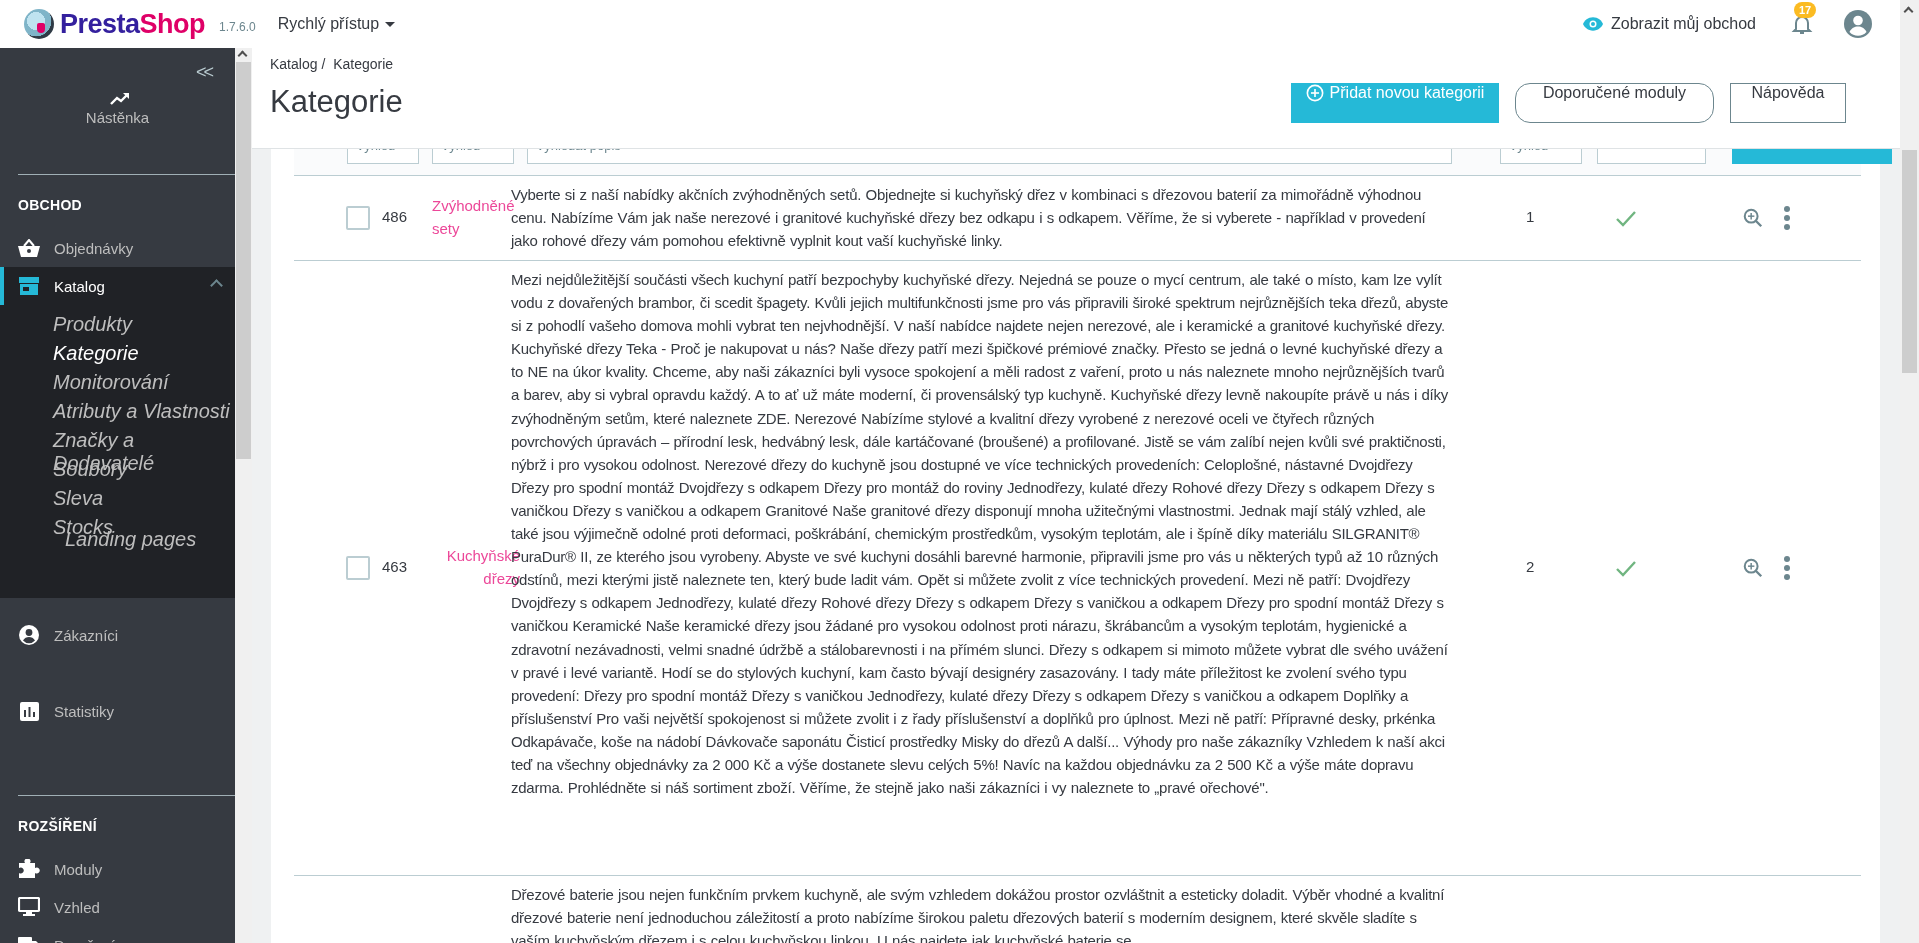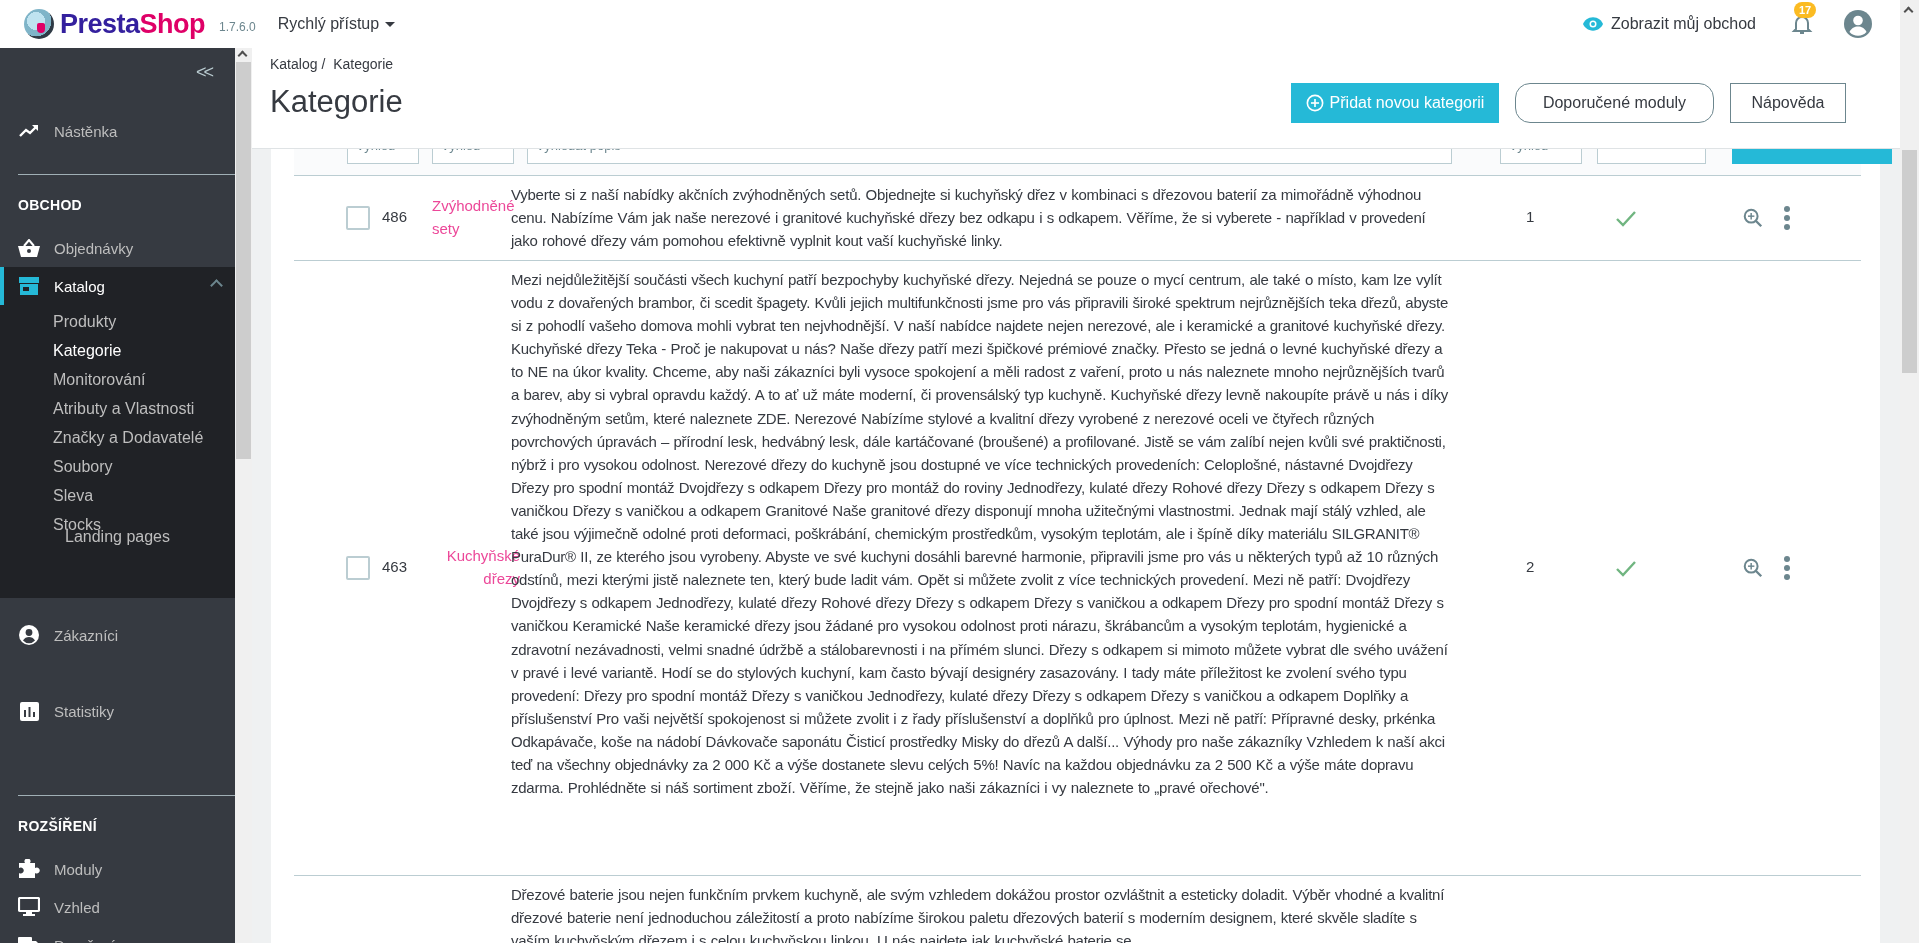--- a/index.html
+++ b/index.html
@@ -30,32 +30,32 @@
   .collapse { position: absolute; right: 24px; top: 14px; color: #bbcdd2; font-size: 18px; cursor: pointer; letter-spacing: -3px; }
   .nav-item { position: absolute; left: 0; width: 235px; height: 38px; display: flex; align-items: center; font-size: 15px; color: #bebebe; cursor: pointer; }
   .nav-item .ico { width: 22px; height: 22px; margin-left: 18px; margin-right: 14px; display: flex; align-items: center; justify-content: center; }
   .section-title { position: absolute; left: 18px; font-size: 14px; font-weight: bold; color: #fff; letter-spacing: 0.3px; }
   .divider { position: absolute; left: 18px; width: 217px; height: 1px; background: #bbcdd2; opacity: 0.8; }
   .catalog-block { position: absolute; left: 0; top: 219px; width: 235px; height: 331px; background: #202226; }
   .catalog-head { position: absolute; left: 0; top: 0; width: 235px; height: 38px; display: flex; align-items: center; color: #fff; font-size: 15px; cursor: pointer; }
   .catalog-head .accent { position: absolute; left: 0; top: 0; width: 4px; height: 38px; background: #25b9d7; }
   .catalog-head .ico { margin-left: 18px; margin-right: 14px; width: 22px; height: 22px; display: flex; align-items: center; justify-content: center; }
   .chev-up { position: absolute; right: 14px; top: 14px; width: 9px; height: 9px; border-left: 2px solid #6c868e; border-top: 2px solid #6c868e; transform: rotate(45deg); }
-  .sub-item { position: absolute; left: 53px; font-size: 16px; color: #bebebe; cursor: pointer; }
+  .sub-item { position: absolute; left: 53px; font-size: 20px; color: #bebebe; cursor: pointer; font-style: italic; }
   .sub-item.active { color: #fff; }
 
   .side-scroll { position: absolute; left: 235px; top: 48px; width: 17px; height: 895px; background: #f0f0f0; z-index: 4; }
   .side-scroll .thumb { position: absolute; left: 1px; top: 14px; width: 15px; height: 397px; background: #cdcdcd; }
   .side-scroll .arrow { position: absolute; left: 4px; top: 4px; width: 7px; height: 7px; border-left: 2px solid #505050; border-top: 2px solid #505050; transform: rotate(45deg); }
 
   
   .page-head { position: absolute; left: 252px; top: 48px; width: 1648px; height: 101px; background: #fff; border-bottom: 1px solid #dfe3e5; z-index: 3; }
   .breadcrumb { position: absolute; left: 18px; top: 8px; font-size: 14px; color: #363a41; }
   .page-title { position: absolute; left: 18px; top: 36px; font-size: 31px; color: #363a41; font-weight: normal; }
-  .btn { position: absolute; top: 35px; height: 40px; font-size: 16px; display: flex; align-items: center; justify-content: center; cursor: pointer; border-radius: 0; }
+  .btn { position: absolute; top: 35px; height: 40px; font-size: 16px; display: flex; align-items: flex-start; justify-content: center; cursor: pointer; border-radius: 0; }
   .btn-primary { left: 1039px; width: 208px; background: #25b9d7; color: #fff; border: 1px solid #25b9d7; gap: 6px; }
   .btn-outline { background: #fff; color: #363a41; border: 1px solid #6c868e; }
   .btn-mod { left: 1263px; width: 199px; border-radius: 15px; }
   .btn-help { left: 1478px; width: 116px; }
 
   
   .content { position: absolute; left: 252px; top: 149px; width: 1648px; height: 794px; background: #eff1f2; }
   .card { position: absolute; left: 19px; top: 0; width: 1609px; height: 794px; background: #fff; }
   .filter-row { position: absolute; left: 23px; top: 0; width: 1567px; height: 27px; background: #fafbfc; border-bottom: 1px solid #bbcdd2; }
   .f-input { position: absolute; top: -20px; height: 35px; border: 1px solid #bbcdd2; background: #fff; font-size: 13px; color: #6c868e; padding: 8px; }
@@ -111,21 +111,21 @@
           <circle cx="14" cy="10.5" r="4.8" fill="#fff"></circle>
           <path d="M5.5 22c2-4 5-5.5 8.5-5.5s6.5 1.5 8.5 5.5a11.5 11.5 0 0 1-17 0z" fill="#fff"></path>
         </svg>
     </div>
   </div>
 </div>
 
 <div class="sidebar">
   <div class="collapse">&lt;&lt;</div>
 
-  <div class="nav-item" style="top:64px;">
+  <div class="nav-item" style="top:40px;flex-direction:column;">
     <span class="ico">
         <svg width="20" height="14" viewBox="0 0 20 14">
           <polyline points="1,12 7,6 11,9 18,2" fill="none" stroke="#fff" stroke-width="2.4"></polyline>
           <polygon points="13,1 19,1 19,7" fill="#fff"></polygon>
         </svg>
       </span>
     <span>Nástěnka</span>
   </div>
 
   <div class="divider" style="top:126px;"></div>

